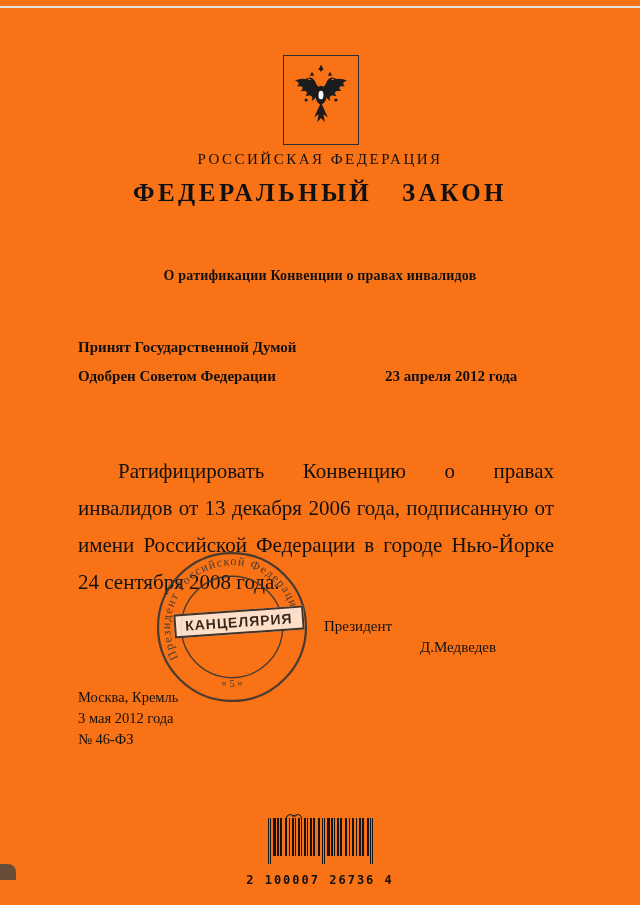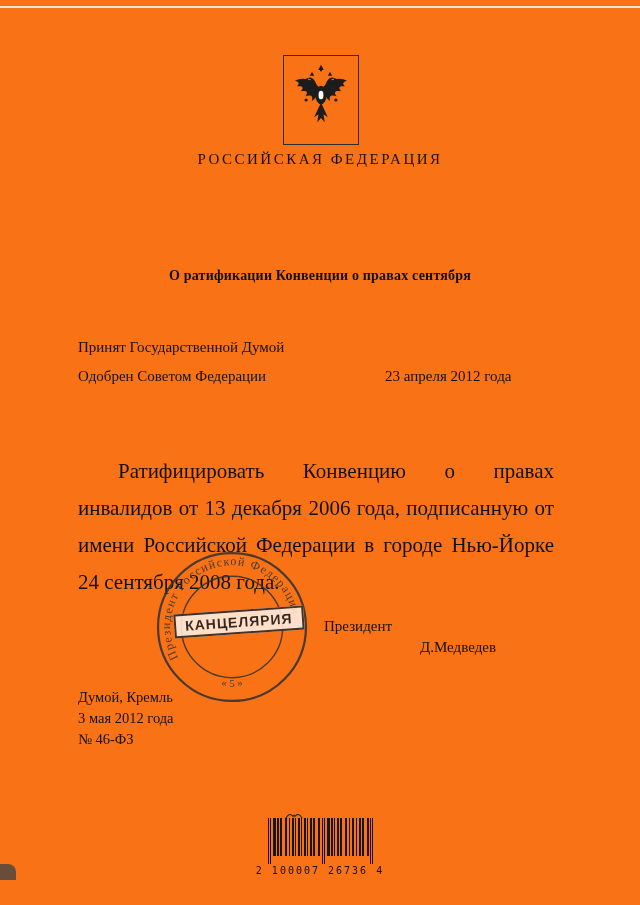--- a/index.html
+++ b/index.html
@@ -34,21 +34,21 @@
   }
   .law-title {
     position: absolute; top: 268px; left: 0; width: 100%;
     text-align: center; font-size: 14px; font-weight: bold; letter-spacing: .2px;
   }
 
   .adoption {
     position: absolute; left: 78px; top: 333px; width: 444px;
     font-size: 15px;
   }
-  .adoption-row { display: grid; grid-template-columns: 307px 1fr; line-height: 29px; }
+  .adoption-row { display: grid; grid-template-columns: 307px 1fr; line-height: 29px; font-weight: bold; }
 
   .body-par {
     position: absolute; left: 78px; right: 86px; top: 432px;
     font-size: 21px; line-height: 37px; text-align: justify; text-indent: 40px;
   }
 
   .sig-area { position: absolute; left: 0; top: 545px; width: 100%; height: 175px; }
   .sig-role {
     position: absolute; left: 228px; top: 70px; width: 164px;
     text-align: right; font-size: 15px; line-height: 23px;
@@ -67,22 +67,22 @@
   }
 
   .footer { position: absolute; left: 78px; top: 687px; font-size: 14.5px; line-height: 21px; }
 
   .barcode { position: absolute; left: 0; top: 806px; width: 100%; display: flex; flex-direction: column; align-items: center; }
   .barcode-mark { transform: translateX(-26px); height: 10px; }
   .barcode-bars { display: flex; align-items: flex-start; height: 46px; margin-top: 2px; }
   .bar { display: inline-block; height: 38px; background: #161616; }
   .bar.tall { height: 46px; }
   .barcode-number {
-    margin-top: 1px; font-family: "DejaVu Sans Mono", monospace;
-    font-size: 10px; letter-spacing: 2px; color: #111;
+    margin-top: 9px; font-family: "DejaVu Sans Mono", monospace;
+    font-size: 12px; letter-spacing: 2px; color: #111; font-weight: bold;
   }
 </style>
 </head>
 <body>
 
 <div class="page">
 
   <div class="scan-top-line"></div>
   <div class="scan-corner"></div>
 
@@ -103,21 +103,22 @@
         <path d="M50 3 L45.5 11.5 L54.5 11.5 Z"></path>
         <circle cx="50" cy="12.5" r="1.6"></circle>
         <ellipse cx="50" cy="52" rx="9" ry="15"></ellipse>
         <path d="M50 64 L39 88 L46 83 L44 96 L50 89 L56 96 L54 83 L61 88 Z"></path>
         <ellipse cx="50" cy="52" rx="4.6" ry="7.5" fill="#ffffff" stroke="#1c1c1c" stroke-width="1.2"></ellipse>
       </g>
     </svg>
   </div>
 
   <div class="country">РОССИЙСКАЯ ФЕДЕРАЦИЯ</div>
-  <div class="law-title">О ратификации Конвенции о правах сентября</div>
+  <div class="doc-type">ФЕДЕРАЛЬНЫЙ ЗАКОН</div>
+  <div class="law-title">О ратификации Конвенции о правах инвалидов</div>
 
   <div class="adoption">
     <div class="adoption-row">
       <span>Принят Государственной Думой</span>
     </div>
     <div class="adoption-row">
       <span>Одобрен Советом Федерации</span>
       <span>23 апреля 2012 года</span>
     </div>
   </div>
@@ -145,21 +146,21 @@
         </g>
         <text font-size="11" fill="#333" text-anchor="middle" font-family="Liberation Serif, serif">
           <textPath href="#botPath" startOffset="50%">« 5 »</textPath>
         </text>
       </svg>
       <div class="stamp-center-box">КАНЦЕЛЯРИЯ</div>
     </div>
   </div>
 
   <div class="footer">
-    <div>Думой, Кремль</div>
+    <div>Москва, Кремль</div>
     <div>3 мая 2012 года</div>
     <div>№ 46-ФЗ</div>
   </div>
 
   <div class="barcode">
     <div class="barcode-mark">
       <svg viewBox="0 0 20 10" width="18" height="9" aria-hidden="true">
         <path d="M1 8 Q5 1 9 6 Q10 3 11 6 Q15 1 19 8" fill="none" stroke="#222" stroke-width="1.2"></path>
       </svg>
     </div>

